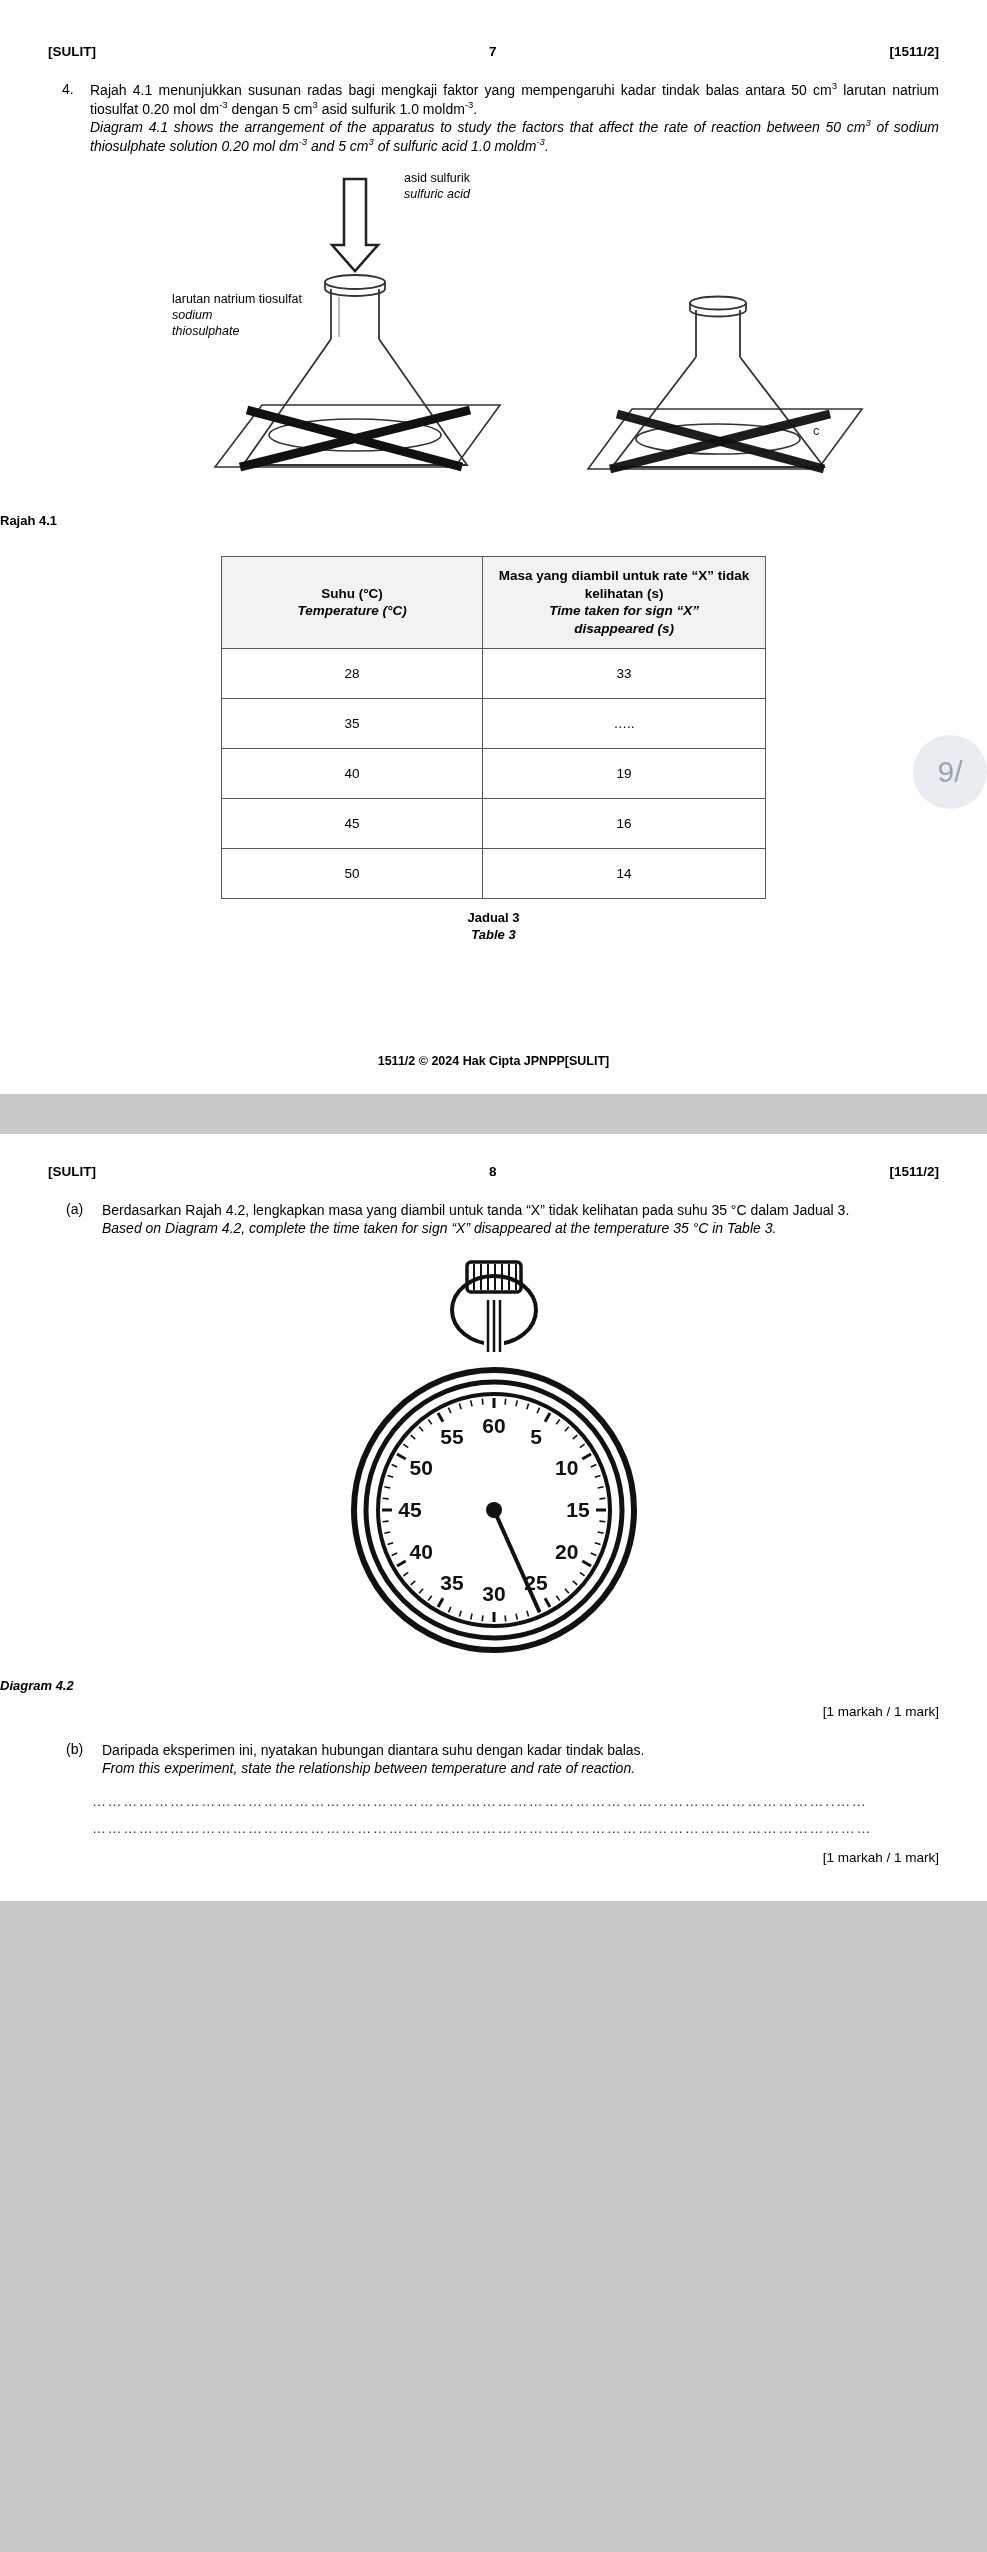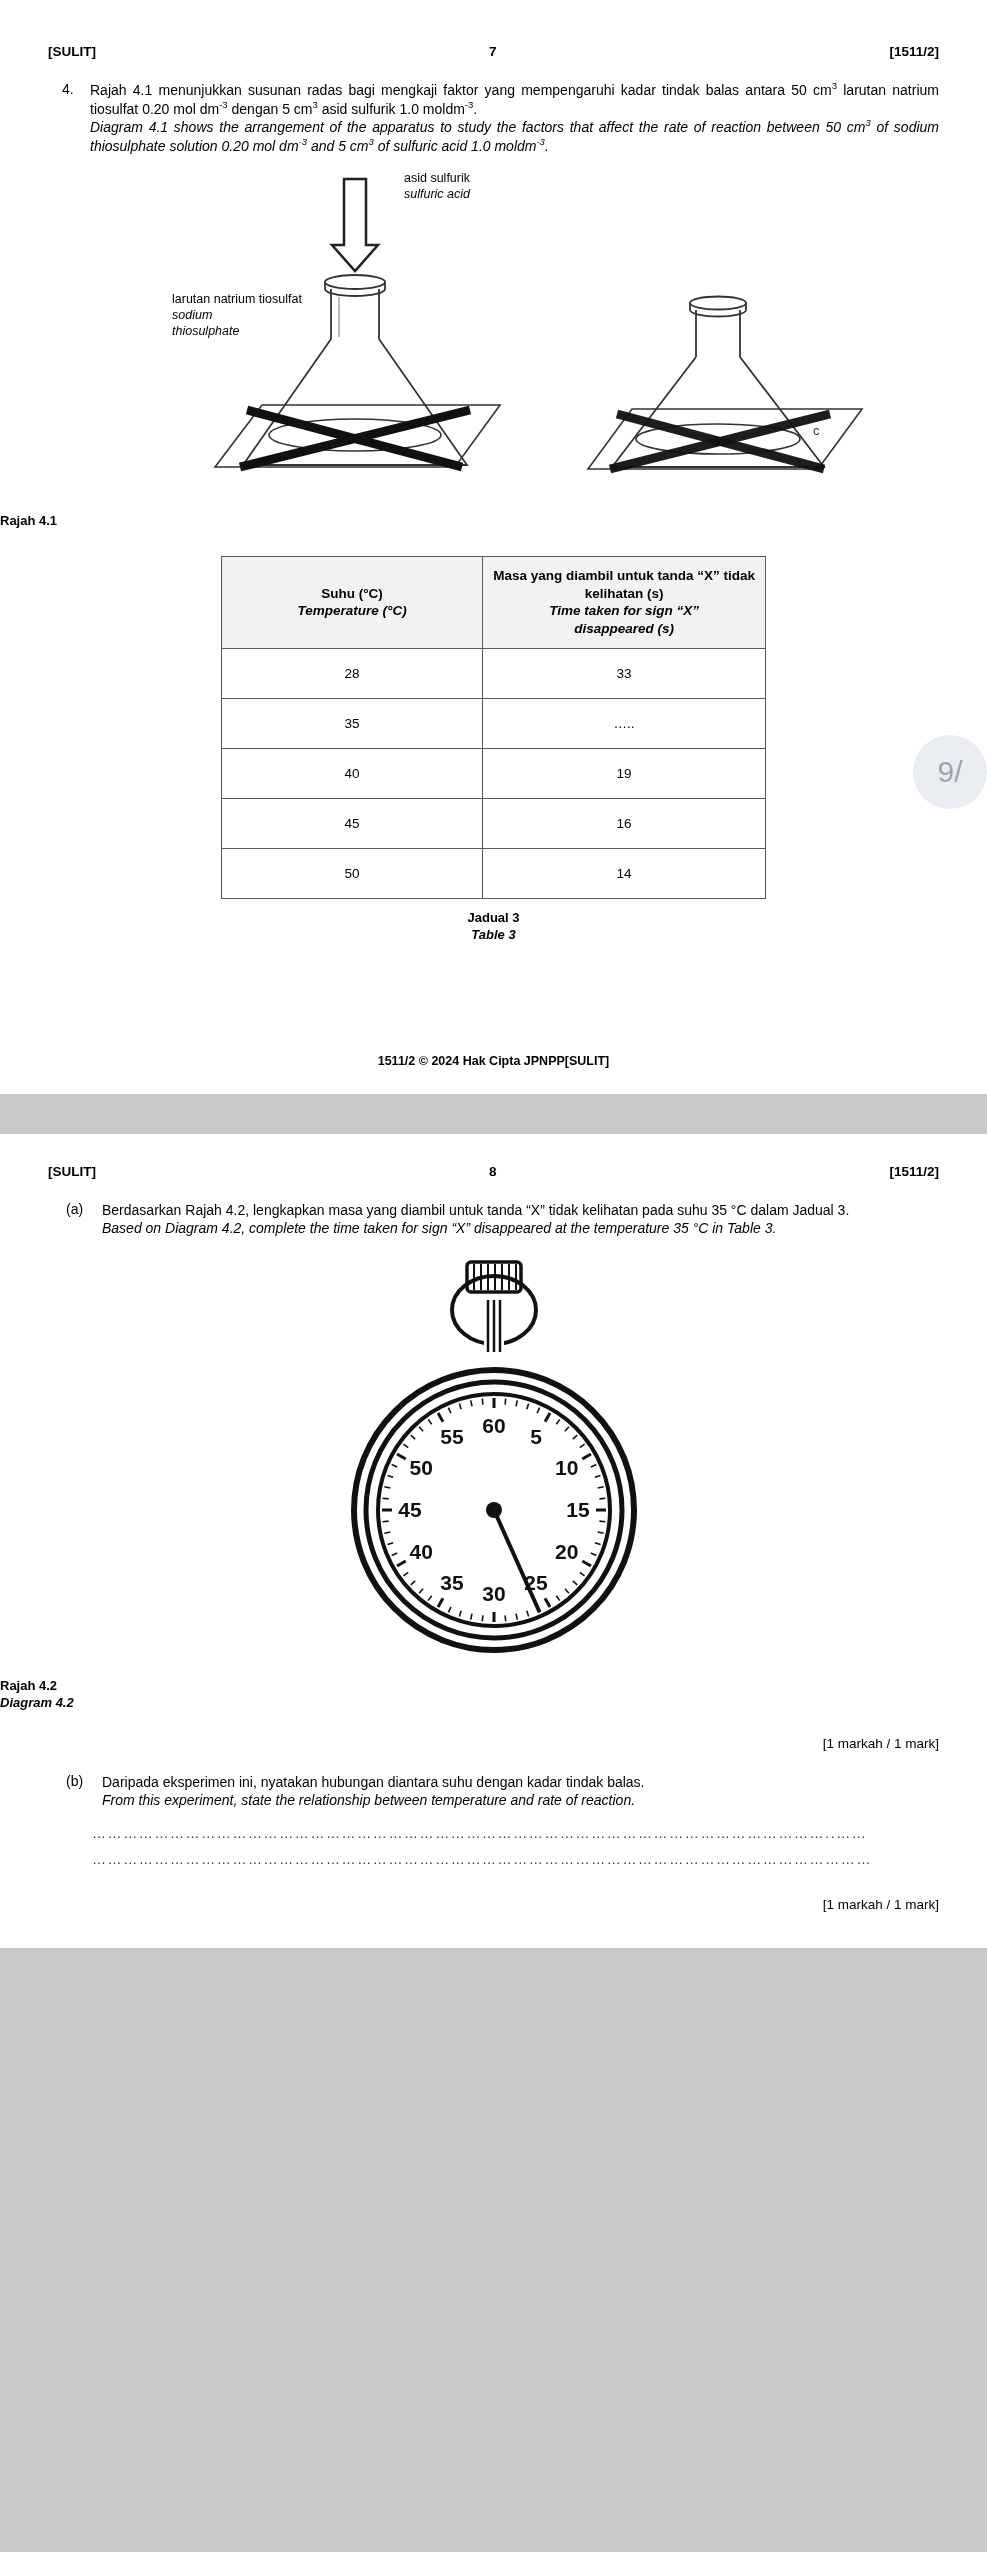--- a/index.html
+++ b/index.html
@@ -83,21 +83,21 @@
     padding: 0 48px 26px 48px;
     font-size:12.5px; font-weight:bold;
   }
 
   
   .sub-row { display:flex; padding: 0 48px 0 48px; margin-top:22px; }
   .sub-lbl { width:54px; flex:0 0 54px; font-size:14px; padding-left:18px; }
   .sub-body { flex:1 1 auto; font-size:14px; line-height:1.33; text-align:justify; }
   .sub-body .en { display:block; font-style:italic; }
 
-  .marks { text-align:right; padding: 0 48px; font-size:13.5px; margin-top:24px; }
+  .marks { text-align:right; padding: 0 48px; font-size:13.5px; margin-top:9px; }
 
   .answer-lines { padding: 10px 48px 0 92px; }
   .dots {
     font-size:14px; letter-spacing:1.6px; color:#333;
     white-space:nowrap; overflow:hidden; display:block;
     line-height:1.9;
   }
 
   
   .float-badge {
@@ -209,21 +209,21 @@
 
     <div class="tbl-wrap">
       <table class="data">
         <thead>
           <tr>
             <th style="width:48%">
               <span>Suhu (°C)</span>
               <span class="en">Temperature (°C)</span>
             </th>
             <th style="width:52%">
-              <span>Masa yang diambil untuk tanda</span>
+              <span>Masa yang diambil untuk rate</span>
               <span>“X” tidak kelihatan (s)</span>
               <span class="en">Time taken for sign “X”</span>
               <span class="en">disappeared (s)</span>
             </th>
           </tr>
         </thead>
         <tbody>
           <tr>
             <td>28</td>
             <td>33</td>
@@ -380,21 +380,20 @@
           </g>
 
         <g>
           <line id="sw-needle" x1="170" y1="258" x2="215.6" y2="360.3" stroke="#111" stroke-width="4"></line>
           <circle cx="170" cy="258" r="8" fill="#111"></circle>
         </g>
       </svg>
     </div>
 
     <div class="figcap">
-      <div>Rajah 4.2</div>
       <div class="en">Diagram 4.2</div>
     </div>
 
     <div class="marks">[1 markah / 1 mark]</div>
 
     <div class="sub-row">
       <div class="sub-lbl">(b)</div>
       <div class="sub-body">
         <span>Daripada eksperimen ini, nyatakan hubungan diantara suhu dengan kadar tindak balas.</span>
         <span class="en">From this experiment, state the relationship between temperature and rate of reaction.</span>

